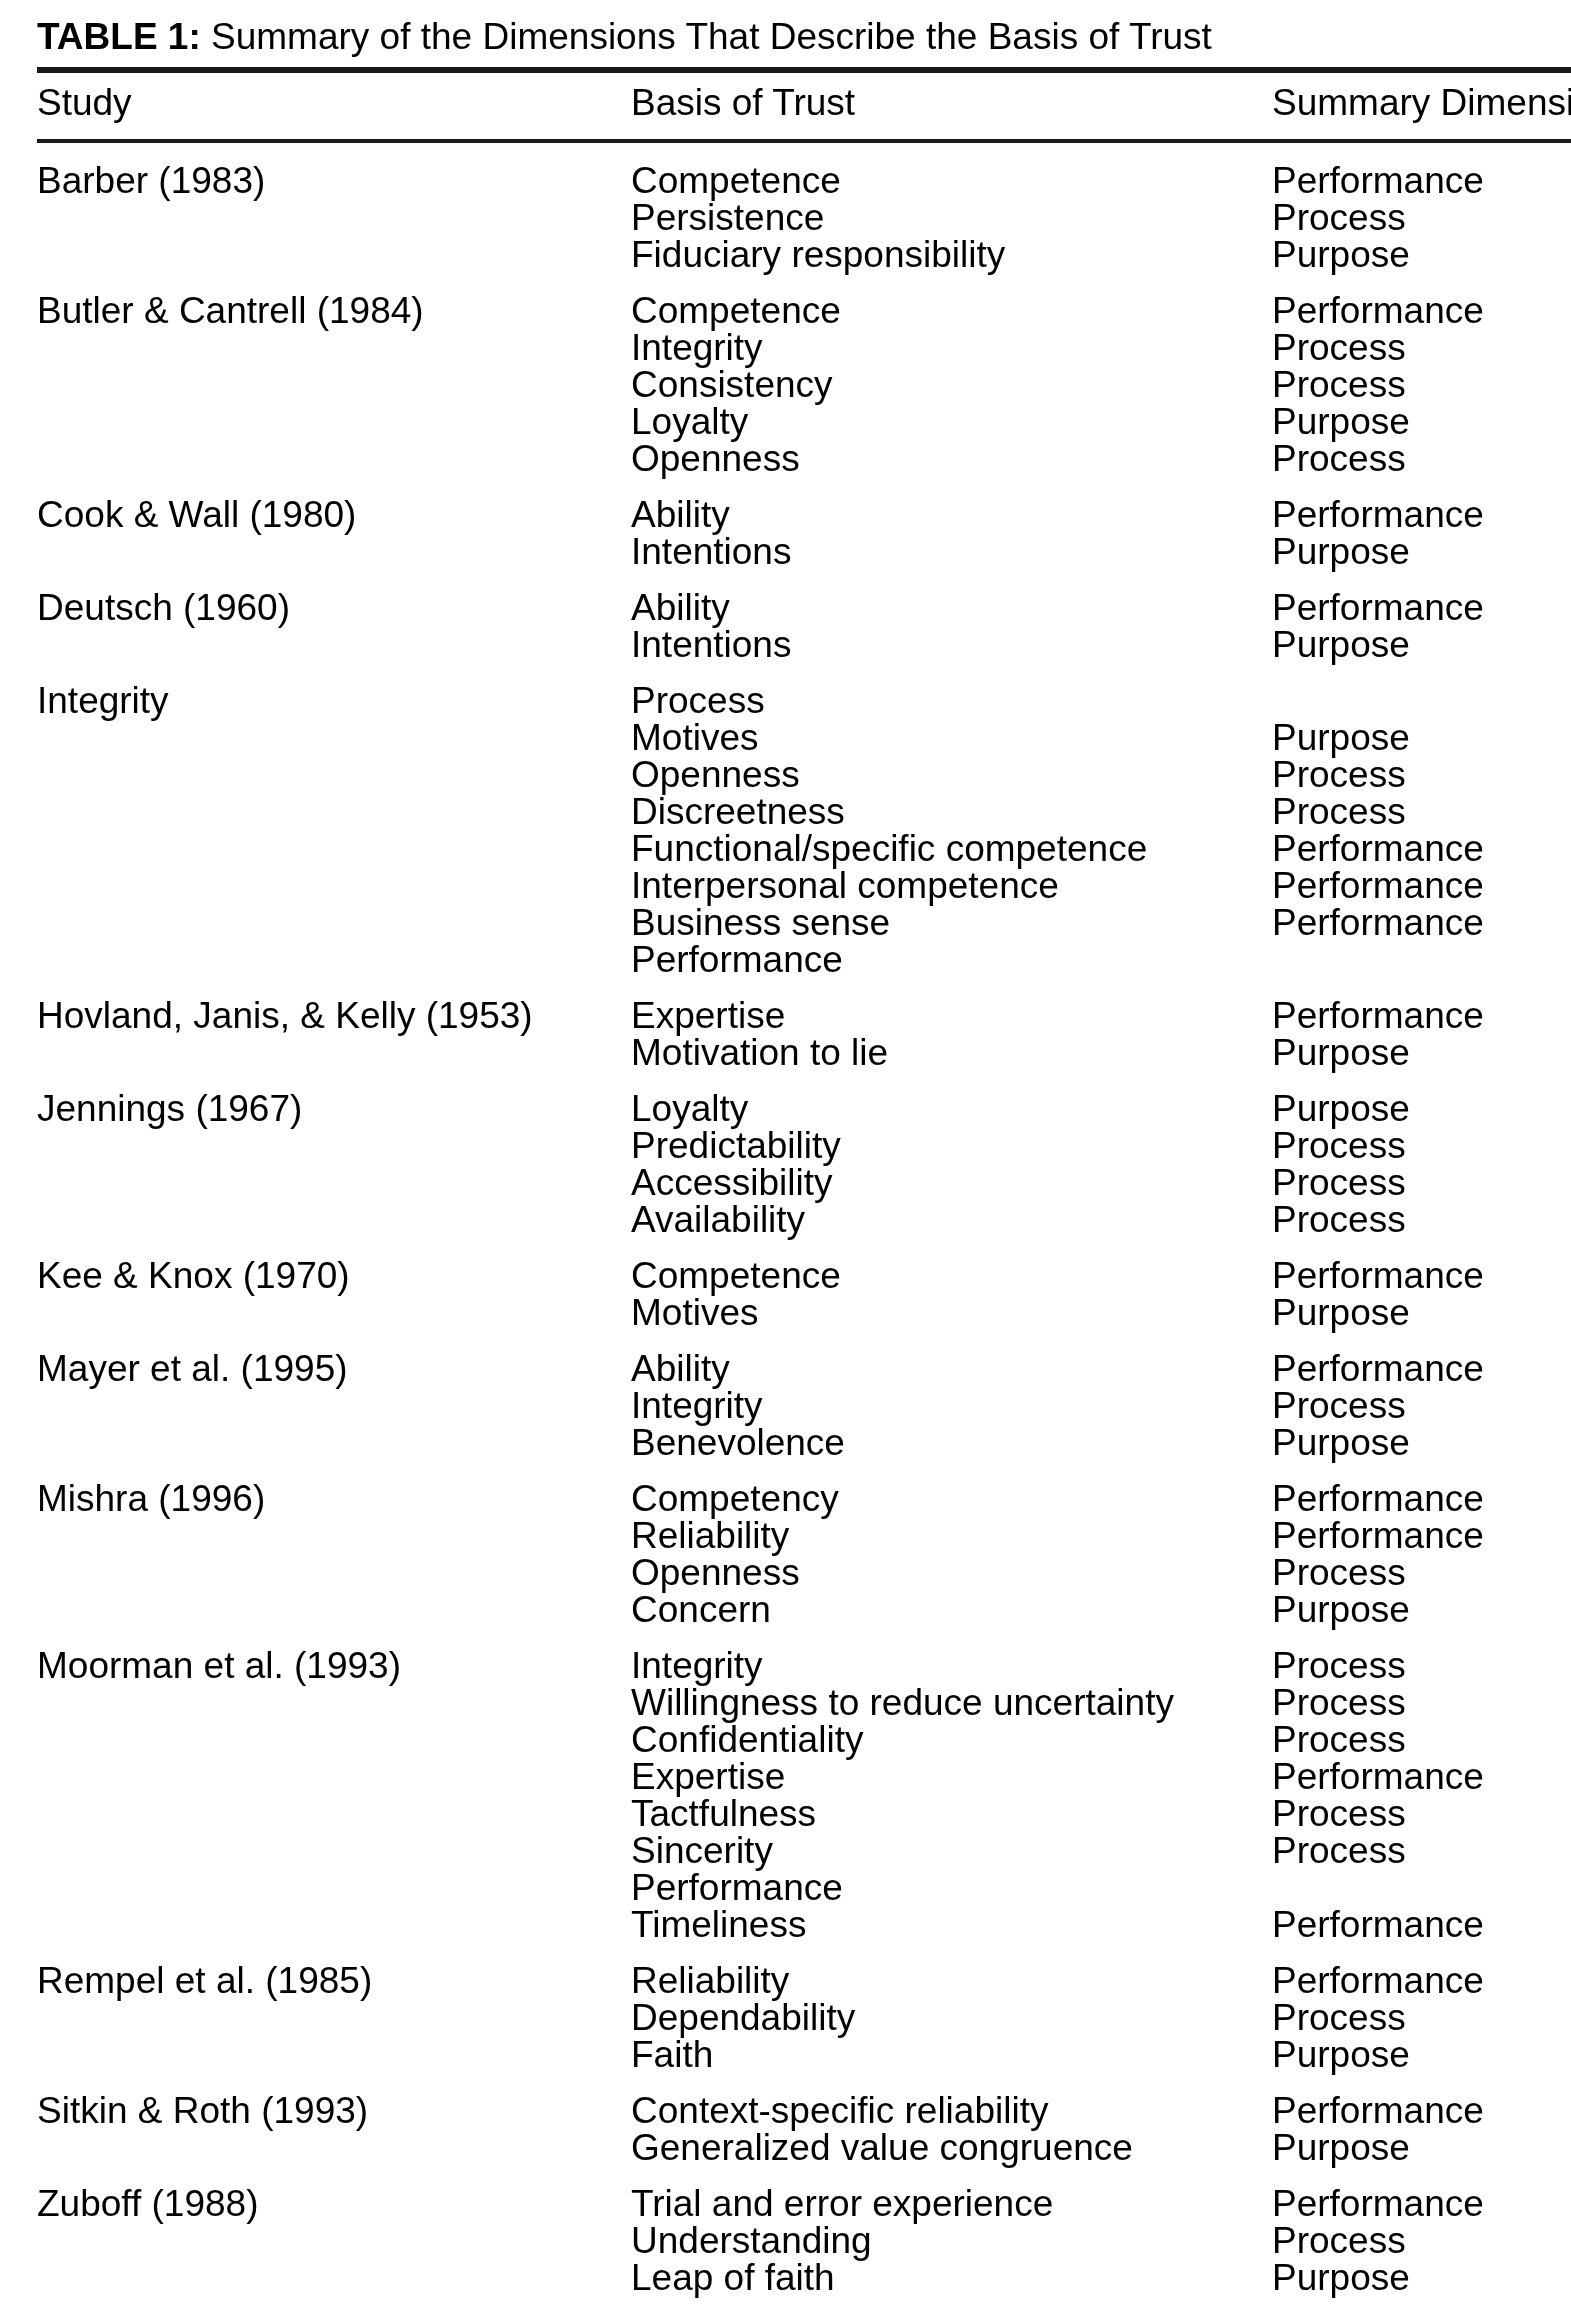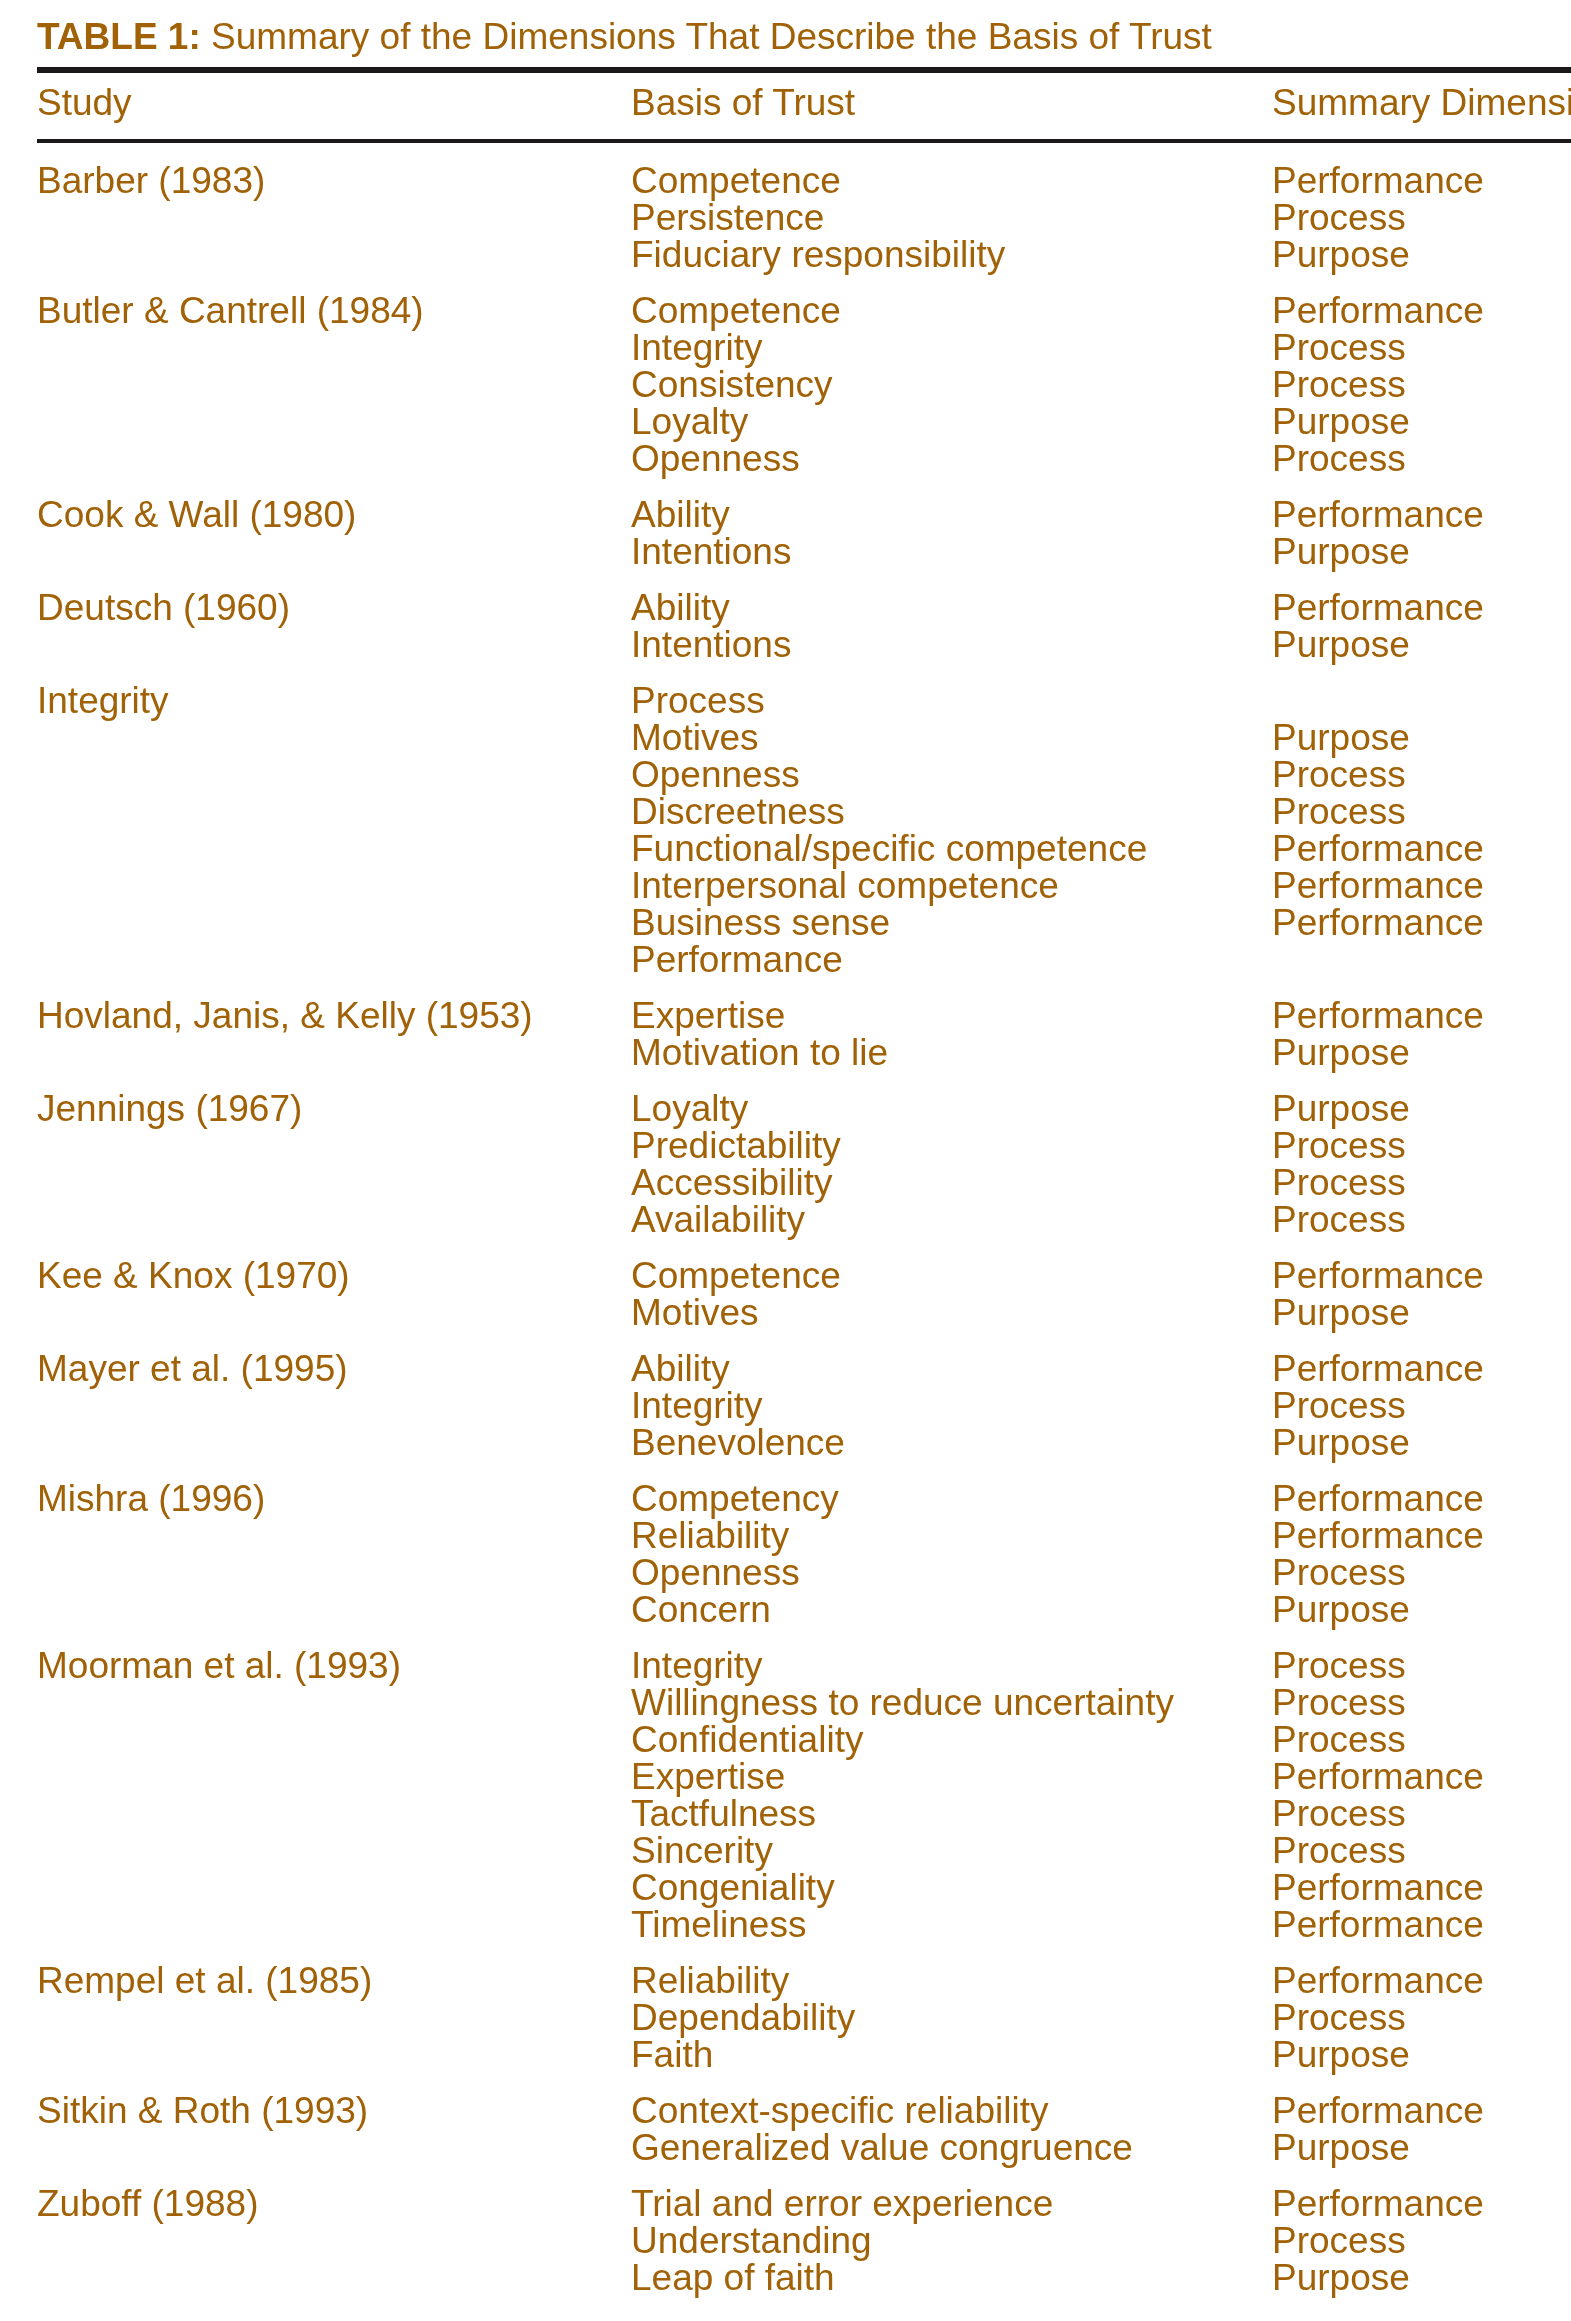--- a/index.html
+++ b/index.html
@@ -7,21 +7,21 @@
     padding: 0;
     background: #ffffff;
   }
   .page {
     position: relative;
     width: 1572px;
     height: 2322px;
     background: #ffffff;
     overflow: hidden;
     font-family: "Liberation Sans", sans-serif;
-    color: #a16207;
+    color: #000000;
     font-size: 37px;
     line-height: 37px;
   }
   .table-title {
     position: absolute;
     left: 37px;
     top: 18.3px;
     white-space: nowrap;
   }
   .table-title .label { font-weight: 700; }
@@ -294,21 +294,20 @@
           <div class="cell">Tactfulness</div>
           <div class="cell">Process</div>
         </div>
         <div class="grid-row">
           <div class="cell"></div>
           <div class="cell">Sincerity</div>
           <div class="cell">Process</div>
         </div>
         <div class="grid-row">
           <div class="cell"></div>
-          <div class="cell">Congeniality</div>
           <div class="cell">Performance</div>
         </div>
         <div class="grid-row">
           <div class="cell"></div>
           <div class="cell">Timeliness</div>
           <div class="cell">Performance</div>
         </div>
       </div>
       <div class="group">
         <div class="grid-row">

